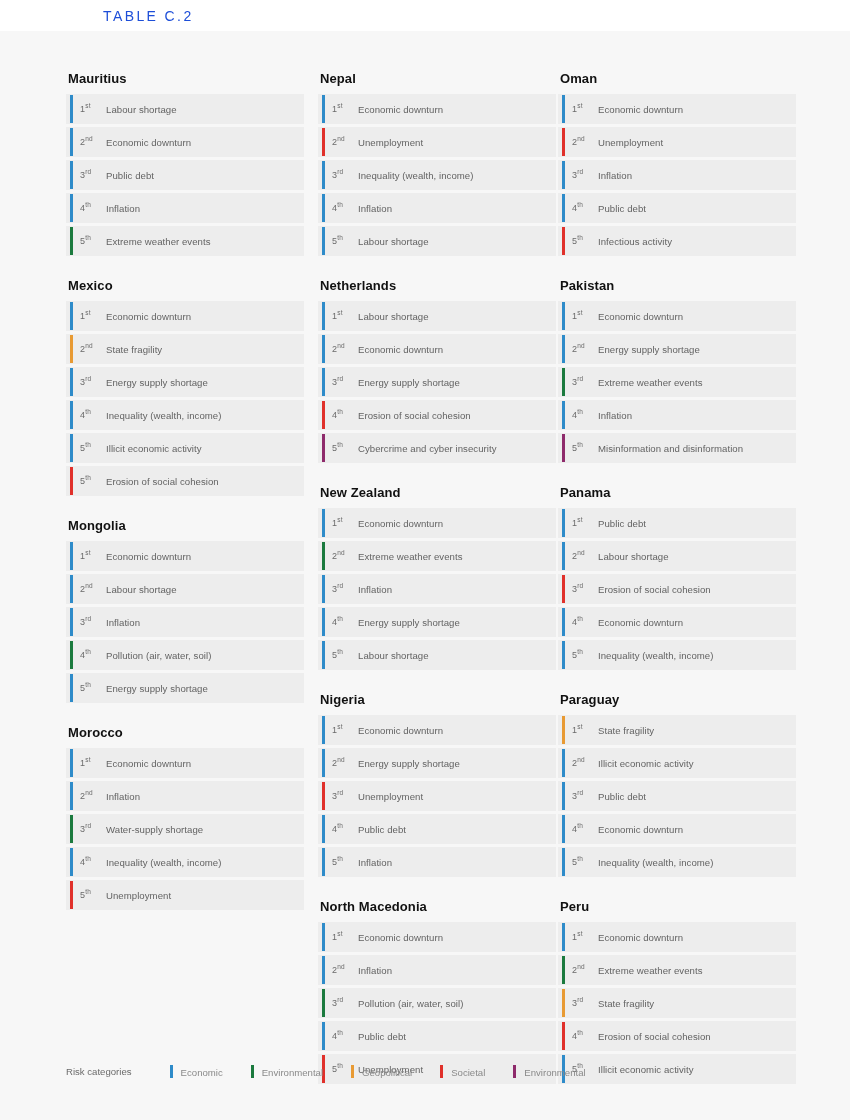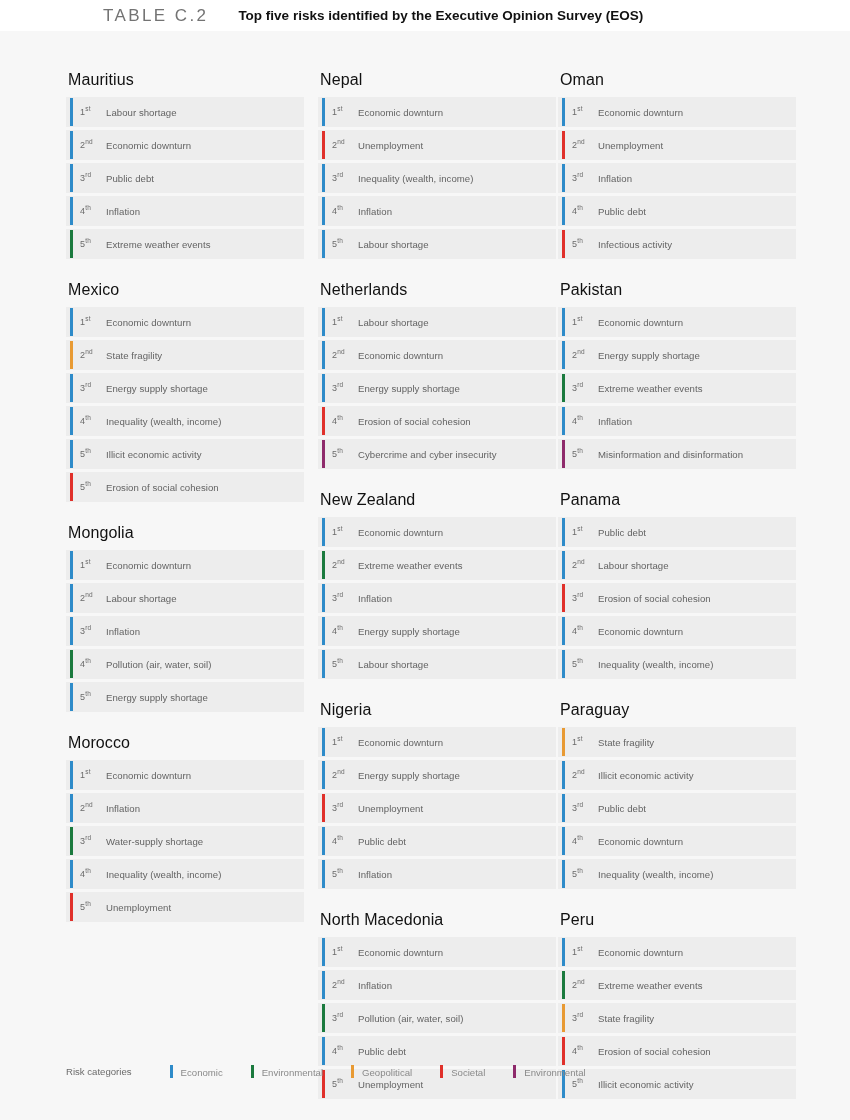--- a/index.html
+++ b/index.html
@@ -15,23 +15,23 @@
 
   
   .table-header {
     height: 31px;
     background: #ffffff;
     display: flex;
     align-items: center;
     padding-left: 103px;
   }
   .table-label {
-    font-size: 17px;
+    font-size: 14px;
     letter-spacing: 2.4px;
-    color: #737373;
+    color: #1d4ed8;
     font-weight: 400;
     white-space: nowrap;
     text-align: center;
   }
   .table-title {
     font-size: 13.5px;
     font-weight: bold;
     color: #111111;
     margin-left: 30px;
     white-space: nowrap;
@@ -53,22 +53,22 @@
     width: 238px;
     flex: 0 0 238px;
   }
   .col.col-1 { margin-left: 66px; }
   .col.col-2 { margin-left: 14px; }
   .col.col-3 { margin-left: 2px; }
 
   
   .country-block { margin-bottom: 22px; }
   .country-name {
-    font-size: 16px;
-    font-weight: normal;
+    font-size: 13px;
+    font-weight: bold;
     color: #111111;
     margin: 0 0 8px 2px;
     letter-spacing: 0.1px;
   }
 
   .risk-row {
     position: relative;
     height: 30px;
     background: #ededed;
     margin-bottom: 3px;
@@ -131,21 +131,20 @@
   .legend-text {
     font-size: 9.6px;
     color: #8a8a8a;
   }
 </style>
 </head>
 <body>
 
 <div class="table-header">
   <span class="table-label">TABLE C.2</span>
-  <span class="table-title">Top five risks identified by the Executive Opinion Survey (EOS)</span>
 </div>
 
 <div class="sheet">
   <div class="columns" id="columns">
       <div class="col col-1">
         <div class="country-block">
           <div class="country-name">Mauritius</div>
           <div class="risk-row">
             <span class="risk-bar" style="background: rgb(46, 139, 201);"></span>
             <span class="rank">1<sup>st</sup></span>

